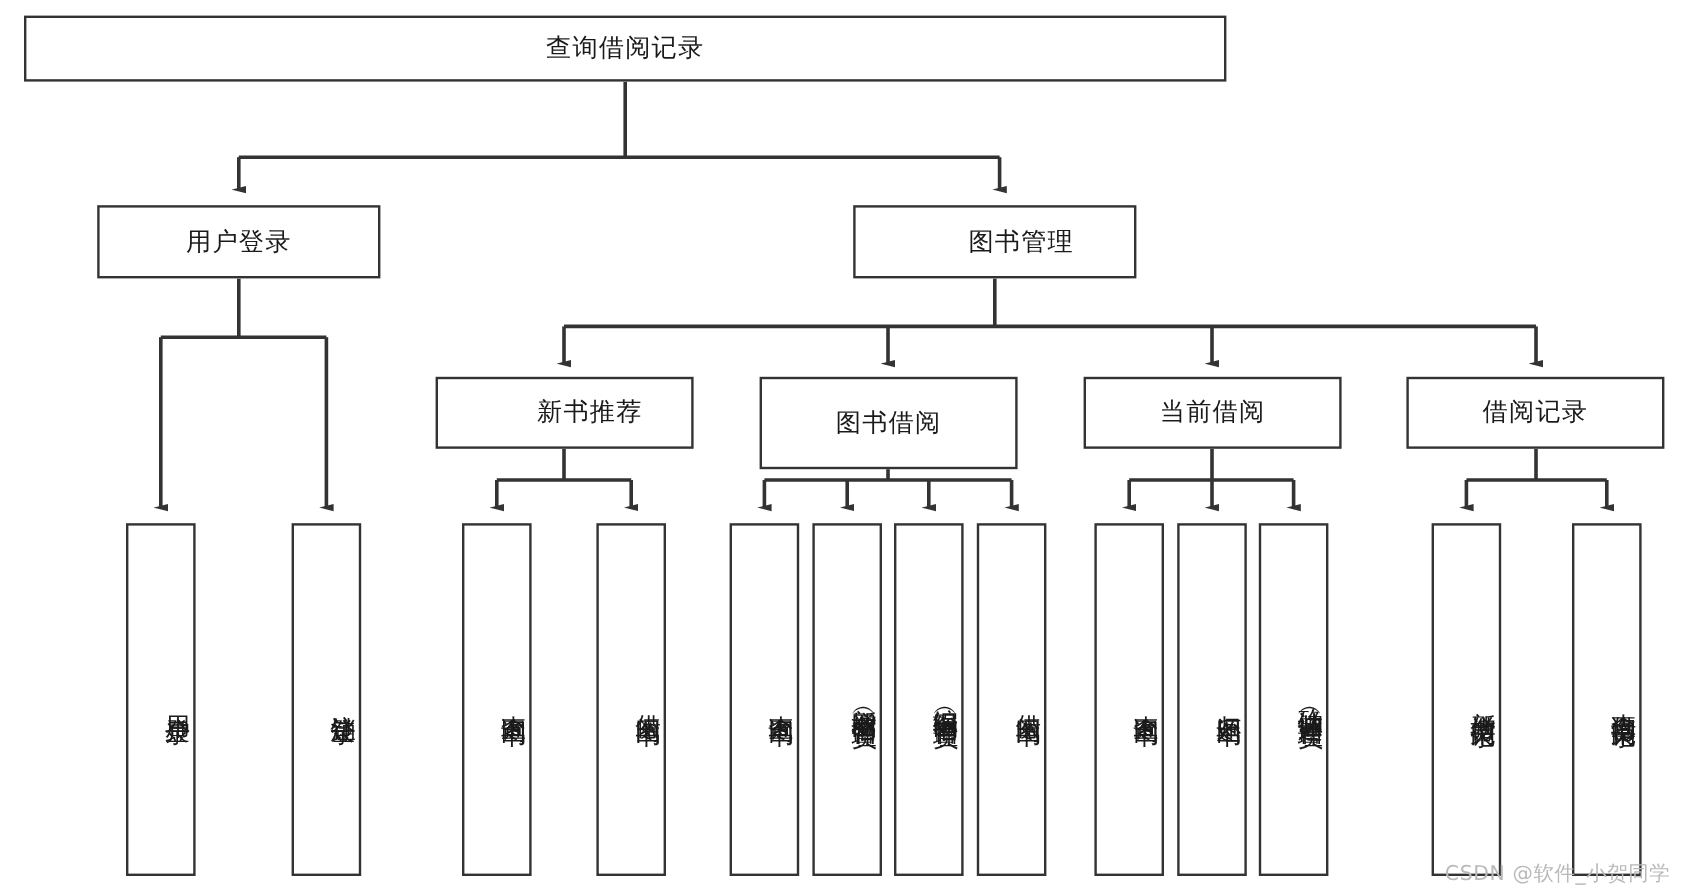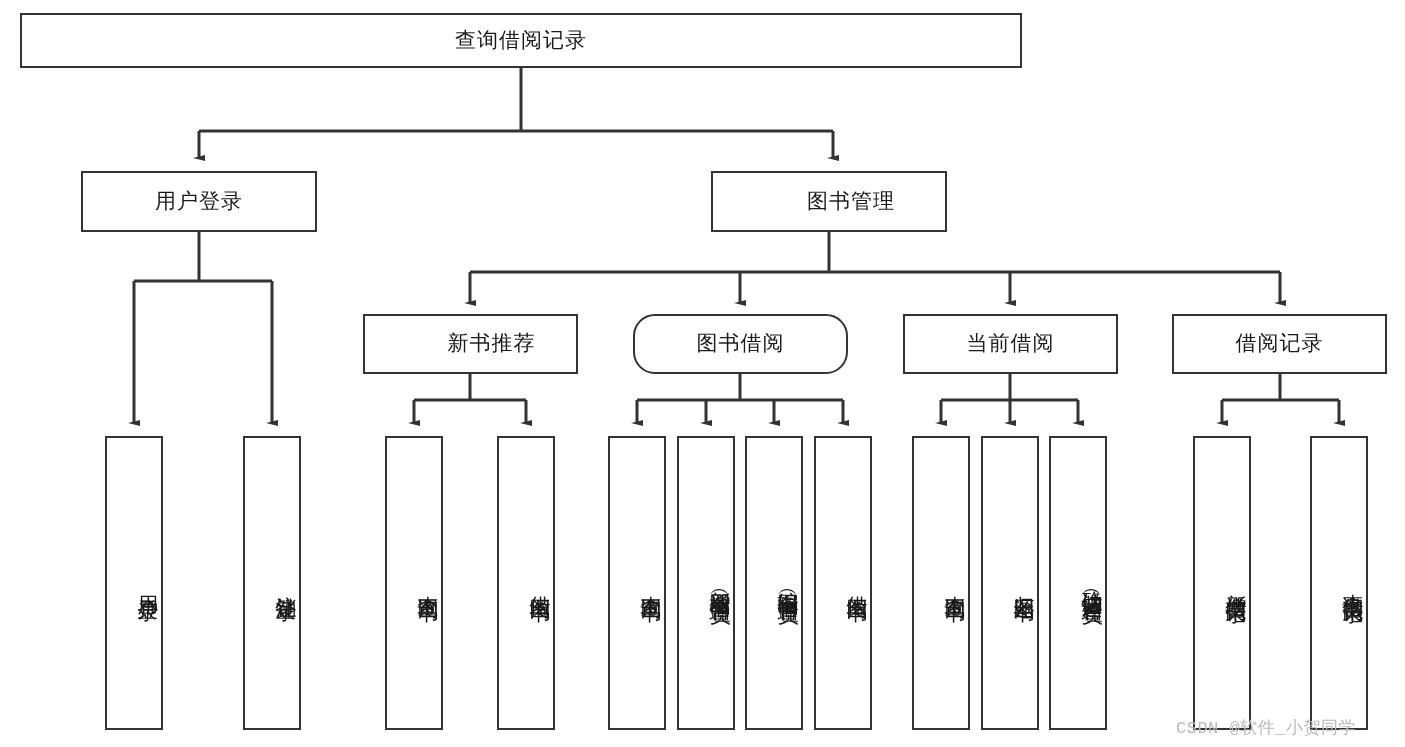--- a/index.html
+++ b/index.html
@@ -127,21 +127,21 @@
   <div class="node horiz" style="left:81px; top:171px; width:236px; height:61px;">
     <span>用户登录</span>
   </div>
   <div class="node horiz" style="left:711px; top:171px; width:236px; height:61px;padding-left:44px;">
     <span>图书管理</span>
   </div>
 
   <div class="node horiz" style="left:363px; top:314px; width:215px; height:60px;padding-left:42px;">
     <span>新书推荐</span>
   </div>
-  <div class="node horiz" style="left:633px; top:314px; width:215px; height:60px;border-radius:22px;">
+  <div class="node horiz" style="left:633px; top:314px; width:215px; height:77px;">
     <span>图书借阅</span>
   </div>
   <div class="node horiz" style="left:903px; top:314px; width:215px; height:60px;">
     <span>当前借阅</span>
   </div>
   <div class="node horiz" style="left:1172px; top:314px; width:215px; height:60px;">
     <span>借阅记录</span>
   </div>
 
   <div class="node vert" style="left:105px; top:436px; width:58px; height:294px;">
@@ -181,15 +181,15 @@
     <span class="vlabel">确认归还（管理员）</span>
   </div>
 
   <div class="node vert" style="left:1193px; top:436px; width:58px; height:294px;">
     <span class="vlabel">新增借阅记录</span>
   </div>
   <div class="node vert" style="left:1310px; top:436px; width:58px; height:294px;">
     <span class="vlabel">查询借阅记录</span>
   </div>
 
-  <div class="watermark" style="left:1176px; top:716px;font-family:Liberation Mono, monospace;">CSDN @软件_小贺同学</div>
+  <div class="watermark" style="left:1204px; top:716px;">CSDN @软件_小贺同学</div>
 
 </div>
 
 </body></html>

